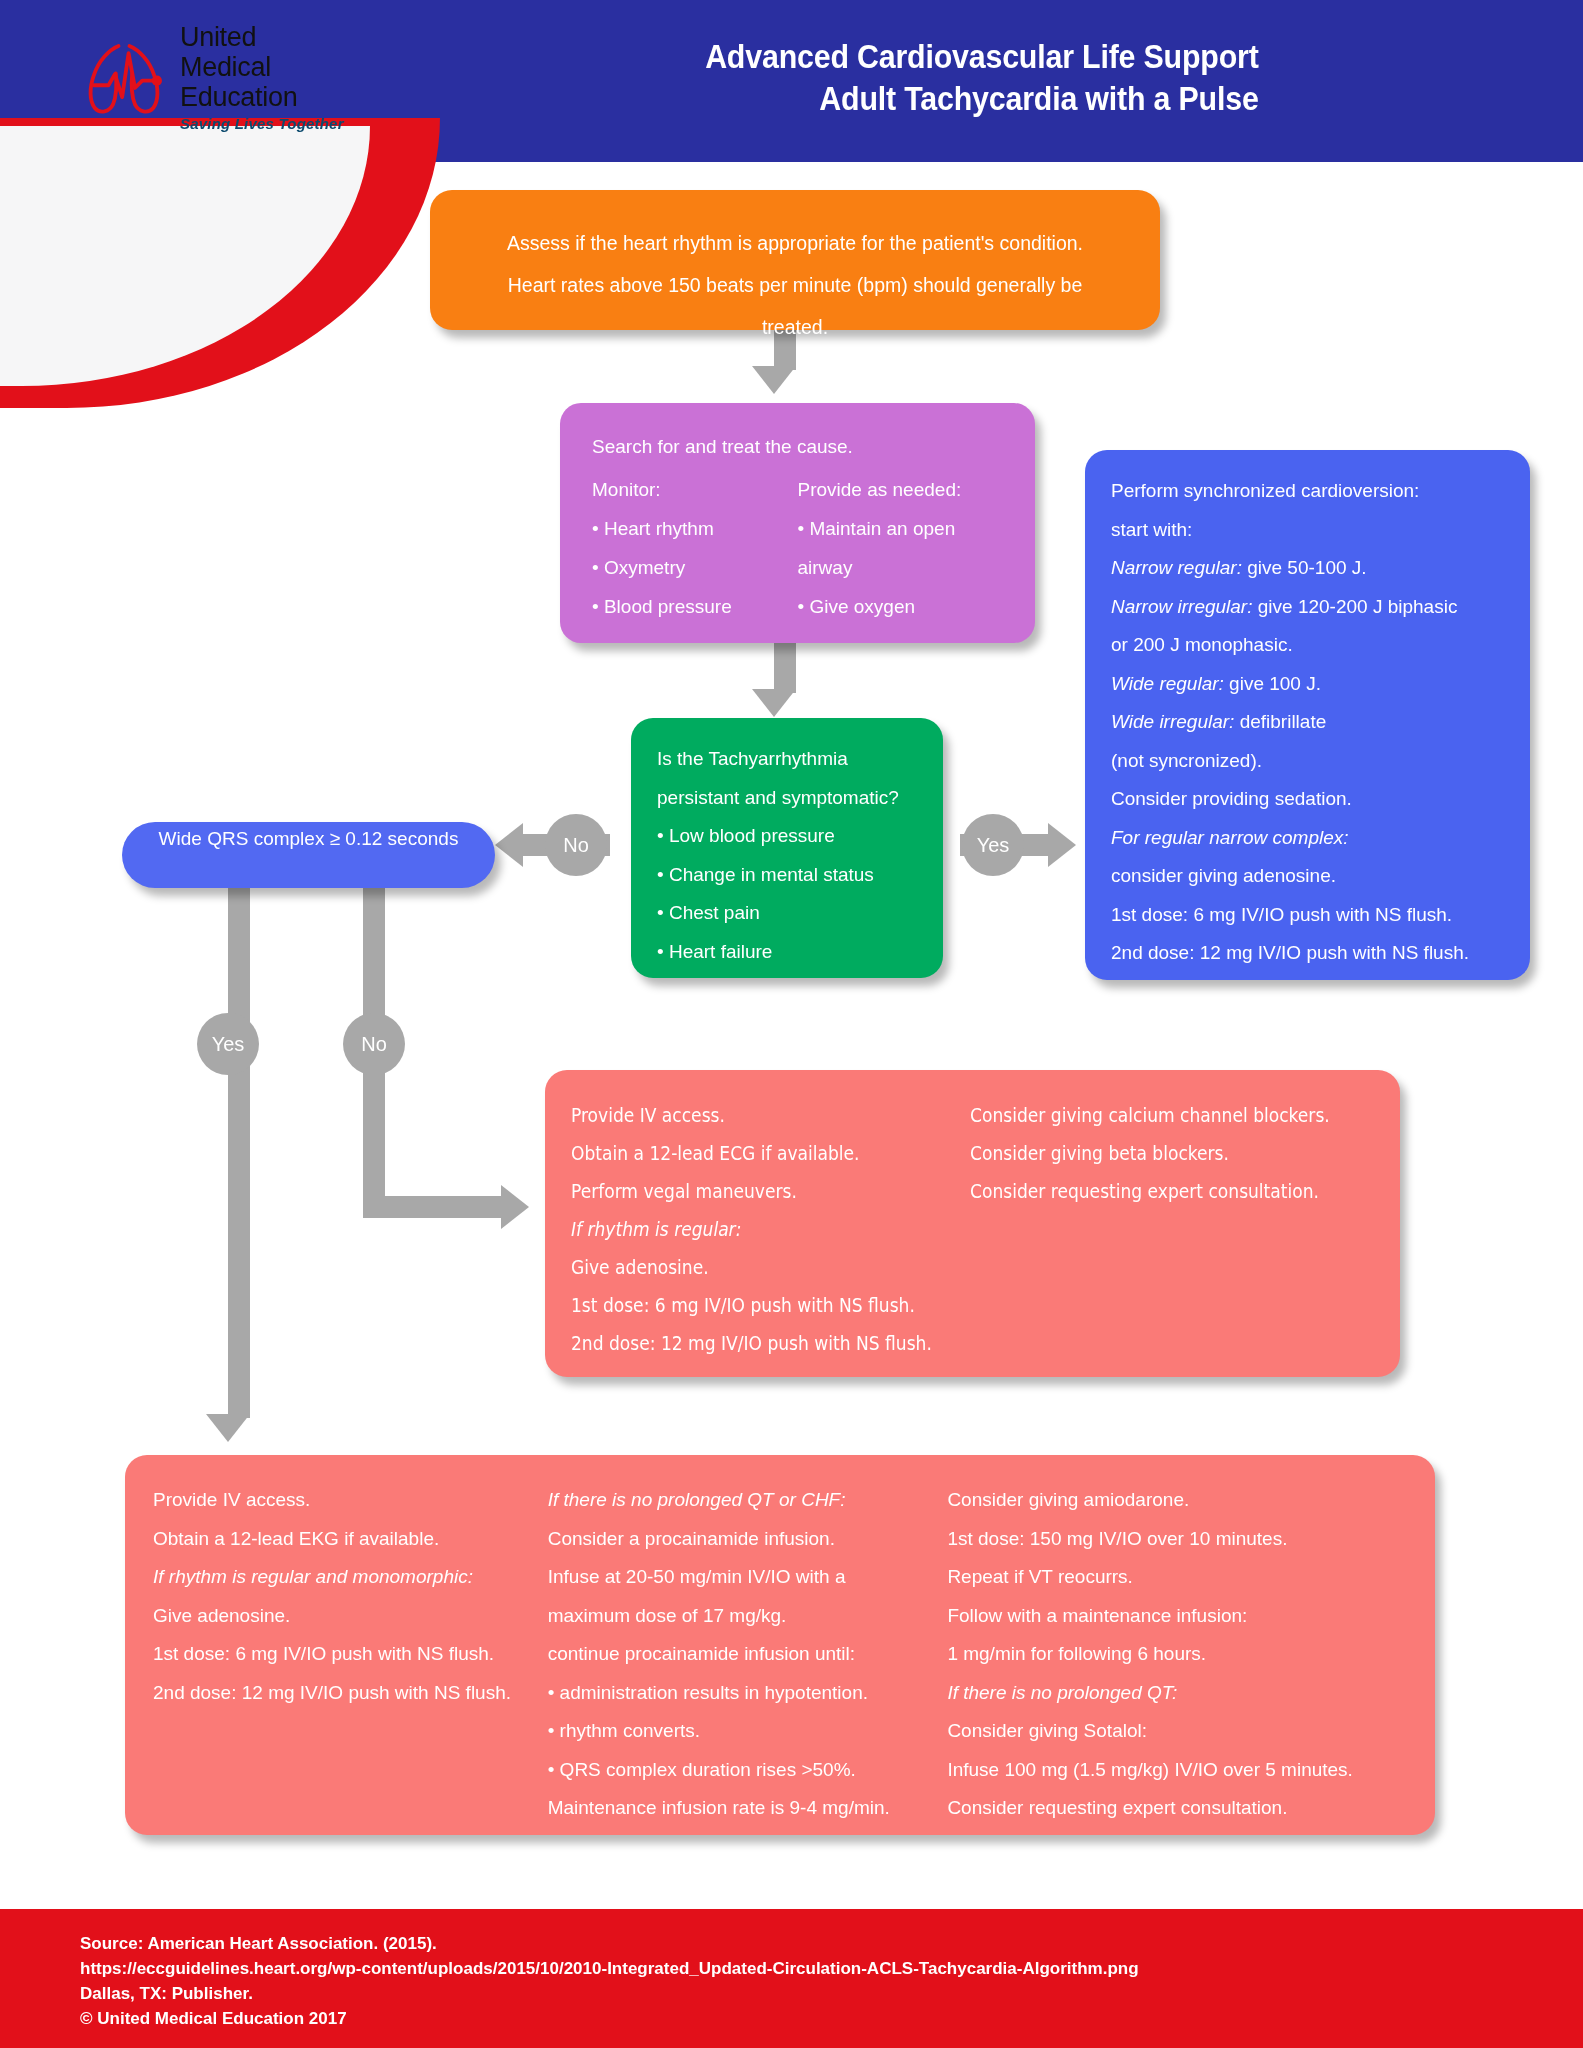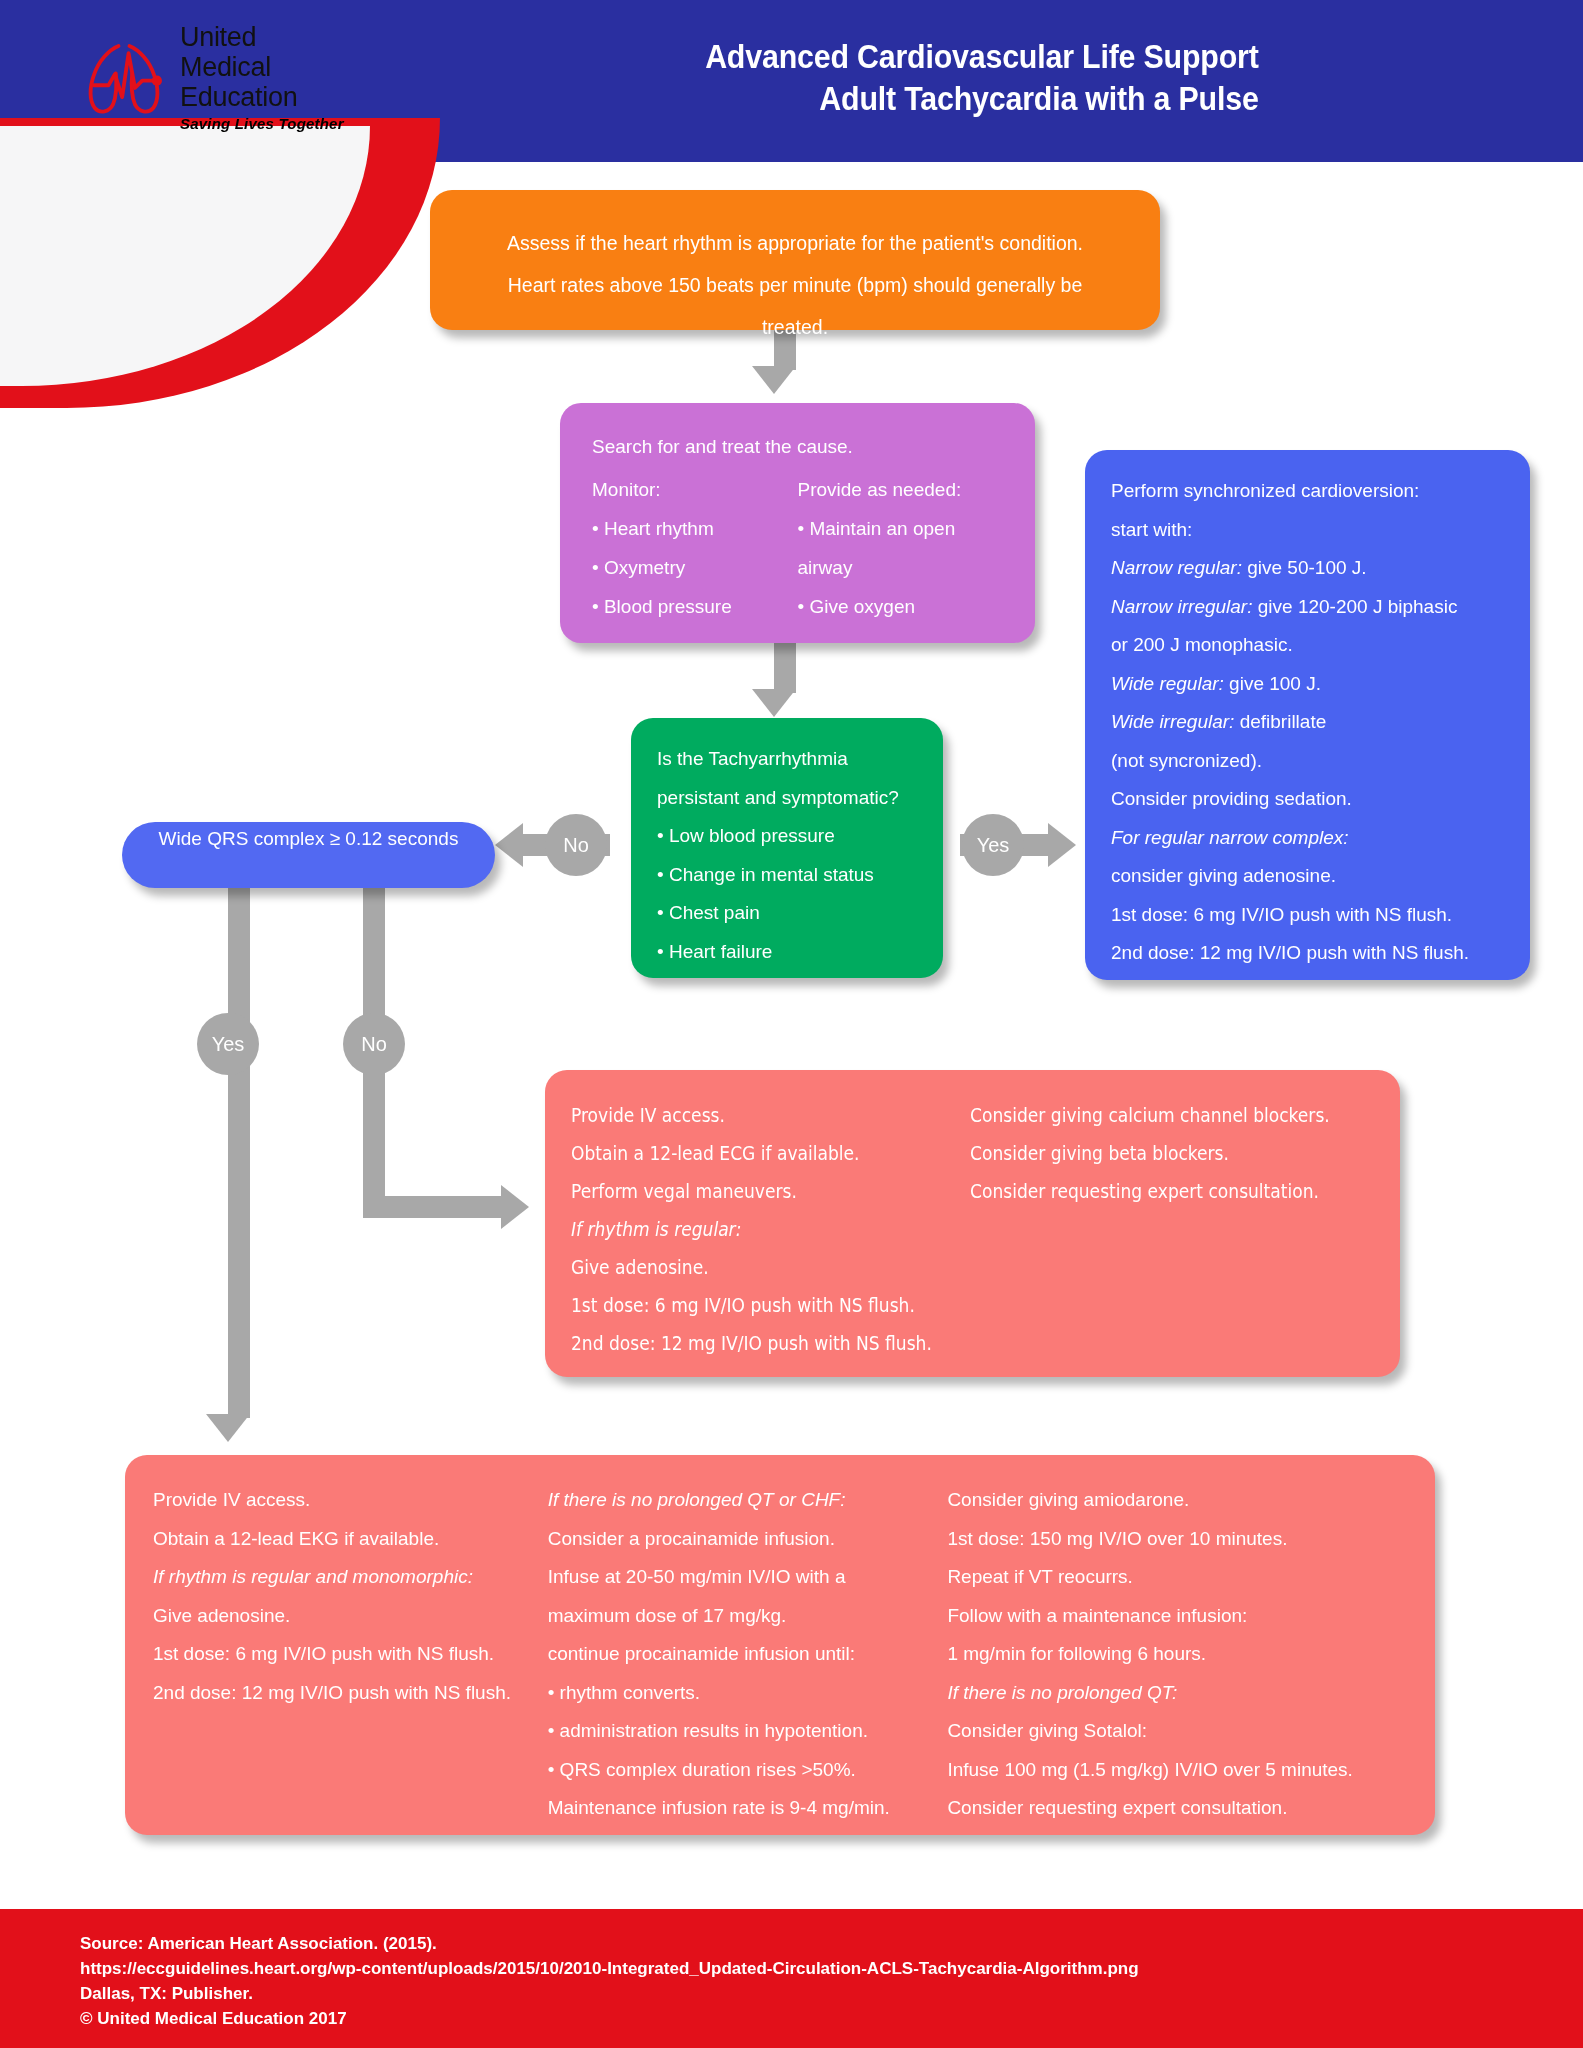--- a/index.html
+++ b/index.html
@@ -66,21 +66,21 @@
   .logo-line {
     font-size: 27px;
     line-height: 30px;
     color: #111111;
     letter-spacing: -0.3px;
   }
   .logo-tag {
     font-size: 15px;
     font-style: italic;
     font-weight: bold;
-    color: #000000;
+    color: #0c4a6e;
     margin-top: 3px;
     letter-spacing: 0.2px;
   }
 
   .header-title {
     position: absolute;
     top: 36px;
     right: 56px;
     text-align: right;
     color: #ffffff;
@@ -371,22 +371,22 @@
       <p>Give adenosine.</p>
       <p>1st dose: 6 mg IV/IO push with NS flush.</p>
       <p>2nd dose: 12 mg IV/IO push with NS flush.</p>
     </div>
     <div class="col-b">
       <p class="it">If there is no prolonged QT or CHF:</p>
       <p>Consider a procainamide infusion.</p>
       <p>Infuse at 20-50 mg/min IV/IO with a</p>
       <p>maximum dose of 17 mg/kg.</p>
       <p>continue procainamide infusion until:</p>
+      <p>• administration results in hypotention.</p>
       <p>• rhythm converts.</p>
-      <p>• administration results in hypotention.</p>
       <p>• QRS complex duration rises &gt;50%.</p>
       <p>Maintenance infusion rate is 9-4 mg/min.</p>
     </div>
     <div class="col-c">
       <p>Consider giving amiodarone.</p>
       <p>1st dose: 150 mg IV/IO over 10 minutes.</p>
       <p>Repeat if VT reocurrs.</p>
       <p>Follow with a maintenance infusion:</p>
       <p>1 mg/min for following 6 hours.</p>
       <p class="it">If there is no prolonged QT:</p>

